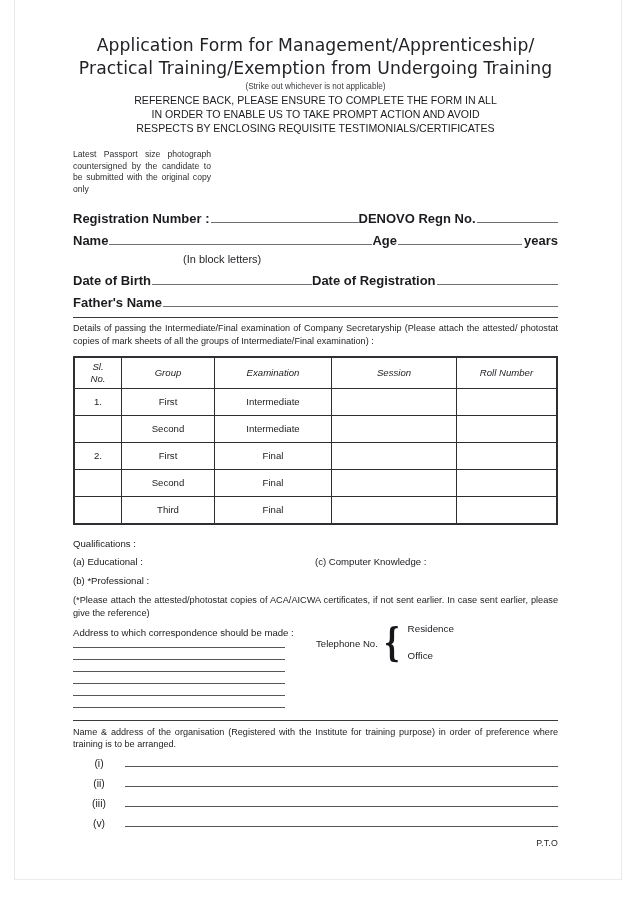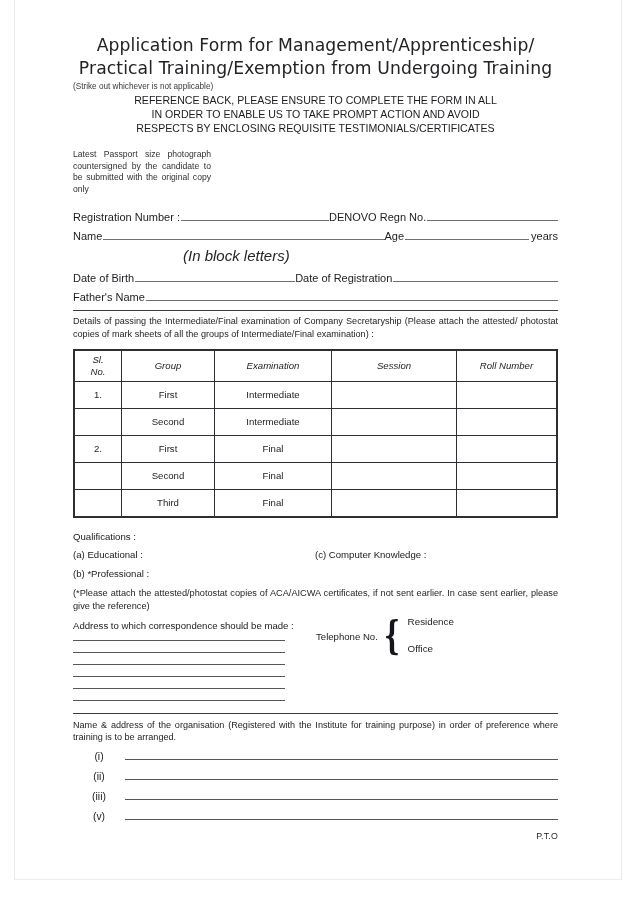--- a/index.html
+++ b/index.html
@@ -40,21 +40,21 @@
     font-family: "DejaVu Sans", sans-serif;
     font-size: 17.2px;
     line-height: 23px;
     text-align: center;
     color: #222226;
     letter-spacing: .1px;
     margin: 0 0 2px 0;
   }
   .strike-note {
     font-size: 8.2px;
-    text-align: left;
+    text-align: center;
     color: #3a3a3f;
     margin: 1px 0 2px 0;
   }
   .caps-block {
     font-size: 10.6px;
     line-height: 14px;
     text-align: center;
     color: #1c1c20;
     margin: 0 0 14px 0;
   }
@@ -77,47 +77,47 @@
     font-size: 8.6px;
     line-height: 11.6px;
     color: #303034;
     text-align: justify;
   }
 
   
   .field-row {
     display: flex;
     align-items: baseline;
-    font-size: 11px;
+    font-size: 13px;
     color: #1c1c20;
     margin-bottom: 7px;
     white-space: nowrap;
+    font-weight: bold;
   }
   .lbl { flex: none; }
   .rule {
     flex: 1 1 auto;
     border-bottom: 1px solid #6e6e73;
     height: 0;
     margin: 0 0 2px 1px;
     min-width: 10px;
   }
   .rule.w-reg  { flex: 0 0 148px; }
   .rule.w-den  { flex: 1 1 auto; }
   .rule.w-name { flex: 1 1 auto; }
   .rule.w-age  { flex: 0 0 124px; }
   .rule.w-dob  { flex: 0 0 160px; }
   .rule.w-dor  { flex: 1 1 auto; }
   .tail { flex: none; padding-left: 2px; }
 
   .blockletters {
-    font-size: 15px;
+    font-size: 11px;
     color: #26262a;
     margin: -2px 0 8px 0;
     padding-left: 110px;
-    font-style: italic;
   }
 
   .hr-strong {
     border: 0;
     border-top: 1.6px solid #3a3a3f;
     margin: 4px 0 4px 0;
   }
 
   .details-text {
     font-size: 9.1px;

